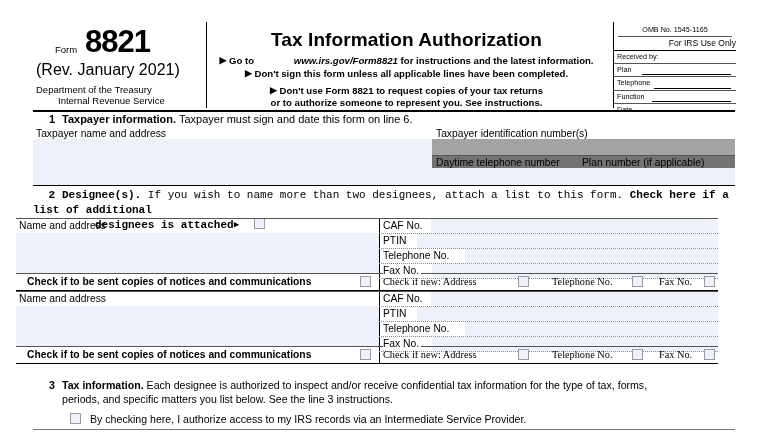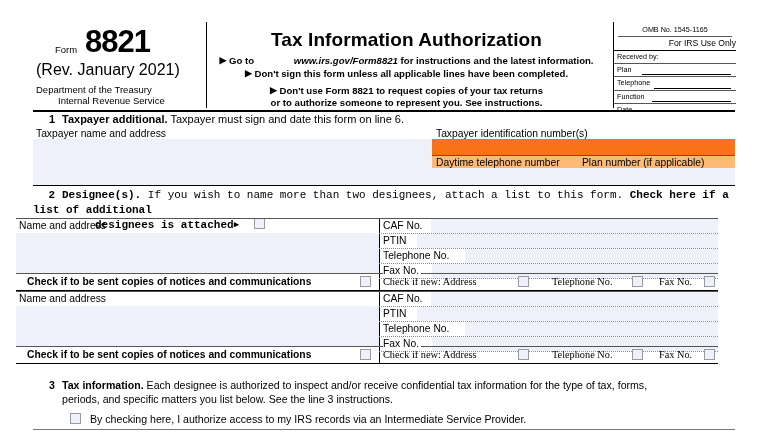--- a/index.html
+++ b/index.html
@@ -82,32 +82,32 @@
 
   .sec1-box{position:absolute;left:33px;top:127px;width:702px;height:58px;}
   .s1-left{
     position:absolute;left:0;top:0;width:399px;height:58px;
     border-right:1px solid #555;border-bottom:1.5px solid #000;
     background:#eef0fa;
   }
   .s1-left .cap{font-size:10.3px;padding:1px 0 0 3px;background:#fff;}
   .s1-right{position:absolute;left:399px;top:0;width:303px;height:58px;}
   .s1-tin{
-    height:28px;border-bottom:1px solid #555;background:#f97316;
+    height:28px;border-bottom:1px solid #555;background:#a3a3a3;
   }
   .s1-tin .cap{font-size:10.3px;padding:1px 0 0 4px;background:#fff;}
   .s1-tel{
     position:absolute;left:0;top:29px;width:146px;height:29px;
     border-right:1px solid #555;border-bottom:1.5px solid #000;background:#eef0fa;
   }
   .s1-plan{
     position:absolute;left:146px;top:29px;width:157px;height:29px;
     border-bottom:1.5px solid #000;background:#eef0fa;
   }
-  .s1-tel .cap,.s1-plan .cap{font-size:10.3px;padding:1px 0 0 4px;background:#fdba74;}
+  .s1-tel .cap,.s1-plan .cap{font-size:10.3px;padding:1px 0 0 4px;background:#737373;}
 
   
   .sec2-label{
     position:absolute;left:33px;top:188px;width:702px;height:29px;
     font-size:11px;line-height:14.6px;font-family:Liberation Mono, monospace;
   }
   .sec2-l2{padding-left:62px;margin-top:1px;}
 
   .dblock{position:absolute;left:16px;width:702px;height:64px;}
   .dblock .dleft{
@@ -221,21 +221,21 @@
         <span>Function</span>
         <span class="ln" style="left:38px;right:5px;"></span>
       </div>
       <div class="irsrow">
         <span>Date</span>
       </div>
     </div>
   </div>
 
   <div class="sec1-label">
-    <span class="num">1</span><span class="bold">Taxpayer additional.</span>
+    <span class="num">1</span><span class="bold">Taxpayer information.</span>
     <span>Taxpayer must sign and date this form on line 6.</span>
   </div>
 
   <div class="sec1-box">
     <div class="s1-left">
       <div class="cap">Taxpayer name and address</div>
     </div>
     <div class="s1-right">
       <div class="s1-tin">
         <div class="cap">Taxpayer identification number(s)</div>

